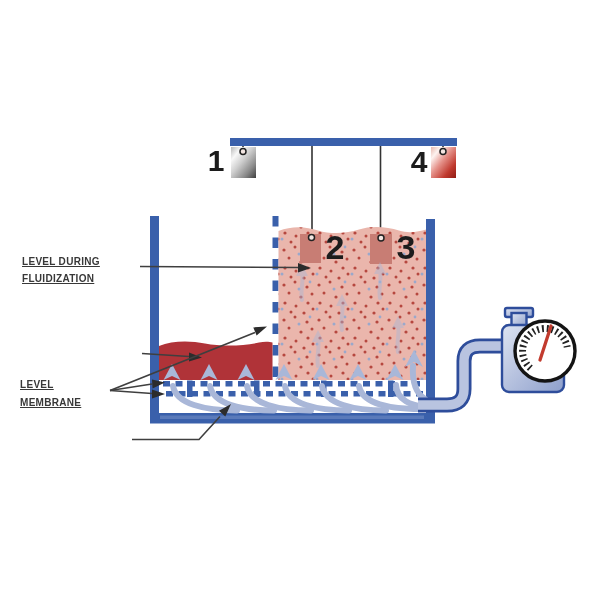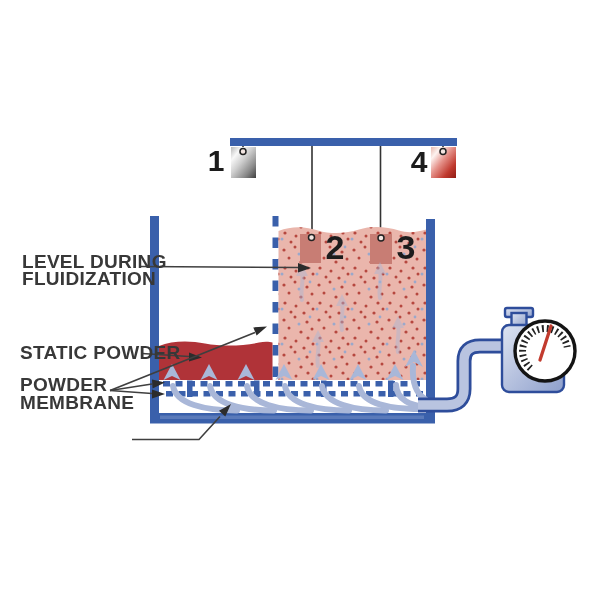--- a/index.html
+++ b/index.html
@@ -5,22 +5,22 @@
   :root{
     --structure-blue:#3a60ab; --outline-blue:#2e4d9b; --light-blue:#b9c4e0;
     --air-blue:#a9b7d8; --static-red:#b03338; --powder-pink:#eab6ac;
     --dot-red:#b6473f; --dot-blue:#9aa8cb; --sample-box:#c87d74;
     --needle-red:#c23b2e; --text-color:#383838; --leader:#3f3f3f;
   }
   html,body{margin:0;padding:0;background:#fff;}
   .stage{position:relative;width:600px;height:600px;background:#fff;overflow:hidden;
          font-family:"Liberation Sans",sans-serif;}
   .stage svg{position:absolute;left:0;top:0;}
-  .lbl{position:absolute;color:var(--text-color);font-weight:bold;font-size:19px;
-       letter-spacing:.3px;line-height:17px;white-space:pre-line;}
+  .lbl{position:absolute;color:var(--text-color);font-weight:bold;font-size:10px;
+       letter-spacing:.3px;line-height:17px;white-space:pre-line;text-decoration:underline;}
   .num{position:absolute;color:#1c1c1c;font-weight:bold;text-align:center;line-height:1;}
   
   .wall{fill:var(--structure-blue);}
   .dashline{stroke:var(--structure-blue);fill:none;}
   .staticpowder{fill:var(--static-red);}
   .bed{fill:var(--powder-pink);}
   .boxsample{fill:var(--sample-box);}
   .air{fill:var(--air-blue);}
   .airtail{stroke:var(--air-blue);stroke-width:6;fill:none;stroke-linecap:round;}
   .bedair{opacity:.45;}
@@ -178,22 +178,21 @@
     <polygon class="leaderhead" points="152,389.5 165,394 152,398.5"></polygon>
     <line class="leaderline" x1="110" y1="390.5" x2="255" y2="332.5"></line>
     <polygon class="leaderhead" points="267,326.5 256.6,335.4 253.3,327.4"></polygon>
     <polyline class="leaderline" points="132,439.5 199,439.5 220,416.5"></polyline>
     <polygon class="leaderhead" points="231,404 225.3,416.5 219,410.7"></polygon>
   </g>
 </svg>
 
 <div class="lbl" style="left:22px;top:253px;">LEVEL DURING
 FLUIDIZATION</div>
-<div class="lbl" style="left:20px;top:344px;">STATIC POWDER</div>
-<div class="lbl" style="left:20px;top:376px;line-height:17.5px;">POWDER
+<div class="lbl" style="left:20px;top:376px;line-height:17.5px;">LEVEL
 MEMBRANE</div>
 
 <div class="num" style="left:206px;top:146px;width:20px;font-size:30px;">1</div>
 <div class="num" style="left:322px;top:230px;width:26px;font-size:34px;">2</div>
 <div class="num" style="left:393px;top:230px;width:26px;font-size:34px;">3</div>
 <div class="num" style="left:405px;top:147px;width:28px;font-size:30px;">4</div>
 
 </div>
 
 </body></html>

